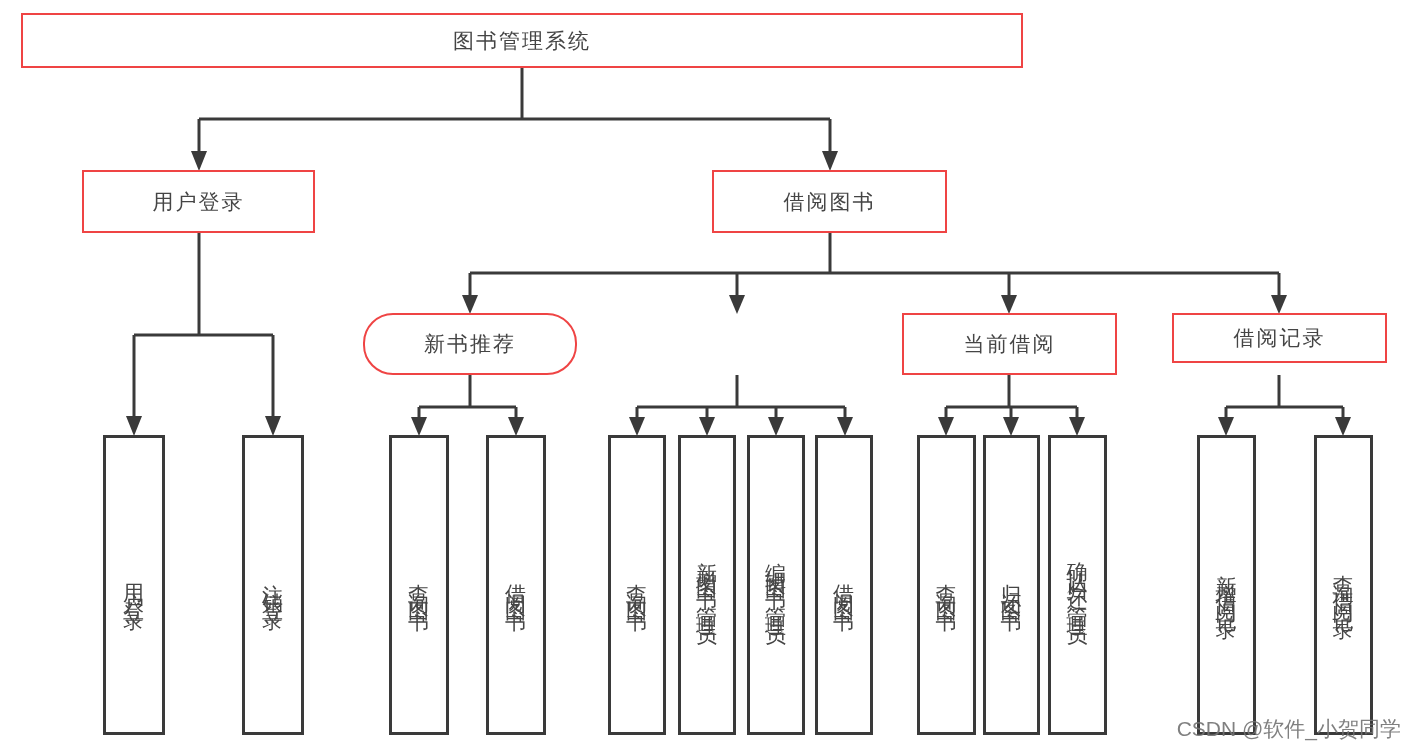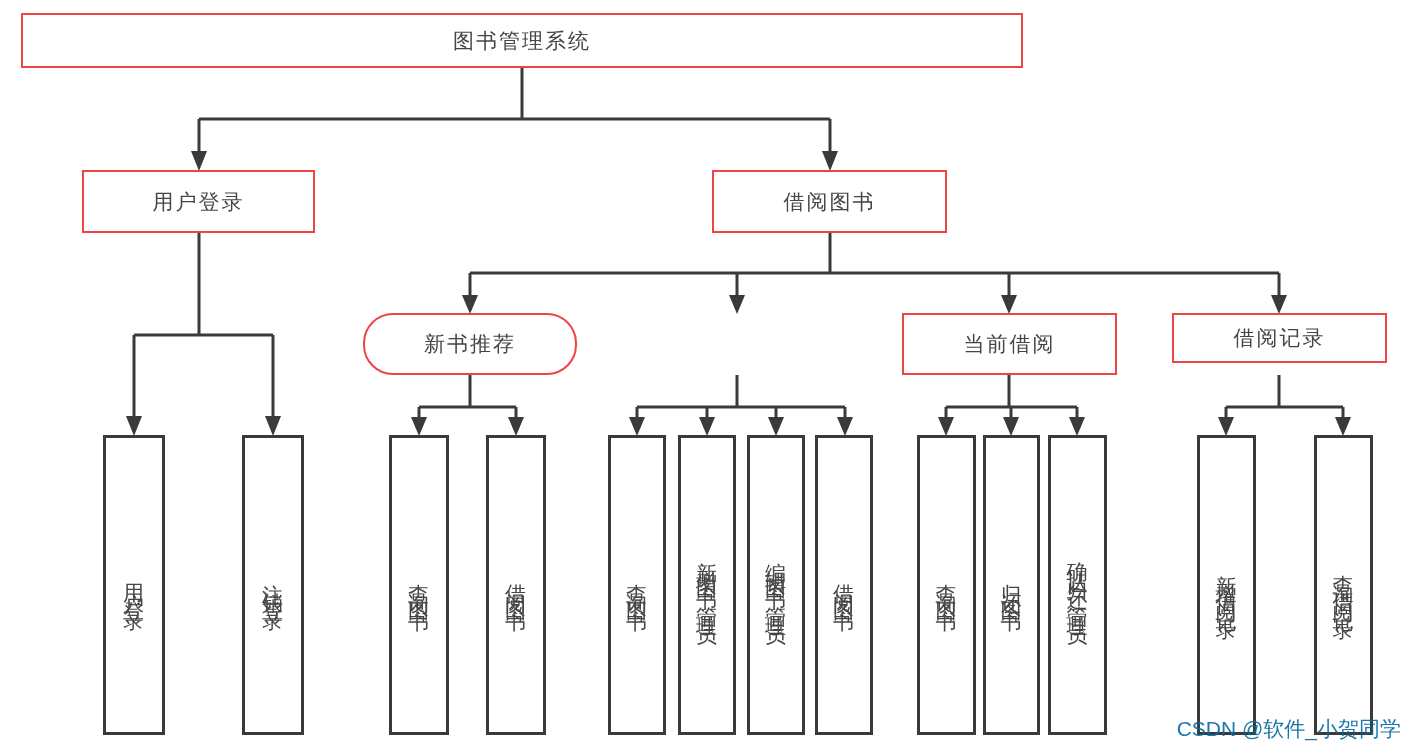--- a/index.html
+++ b/index.html
@@ -57,21 +57,21 @@
     letter-spacing: 9px;
     line-height: 1;
     color: #454545;
     white-space: nowrap;
   }
   .watermark {
     position: absolute;
     right: 4px;
     bottom: 4px;
     font-size: 21px;
-    color: #0369a1;
+    color: #737373;
     opacity: 0.9;
     z-index: 3;
     white-space: nowrap;
   }
   .stroke { stroke: #3a3a3a; stroke-width: 3; fill: none; }
   .arrow  { fill: #3a3a3a; stroke: none; }
 </style>
 </head>
 <body>
 

